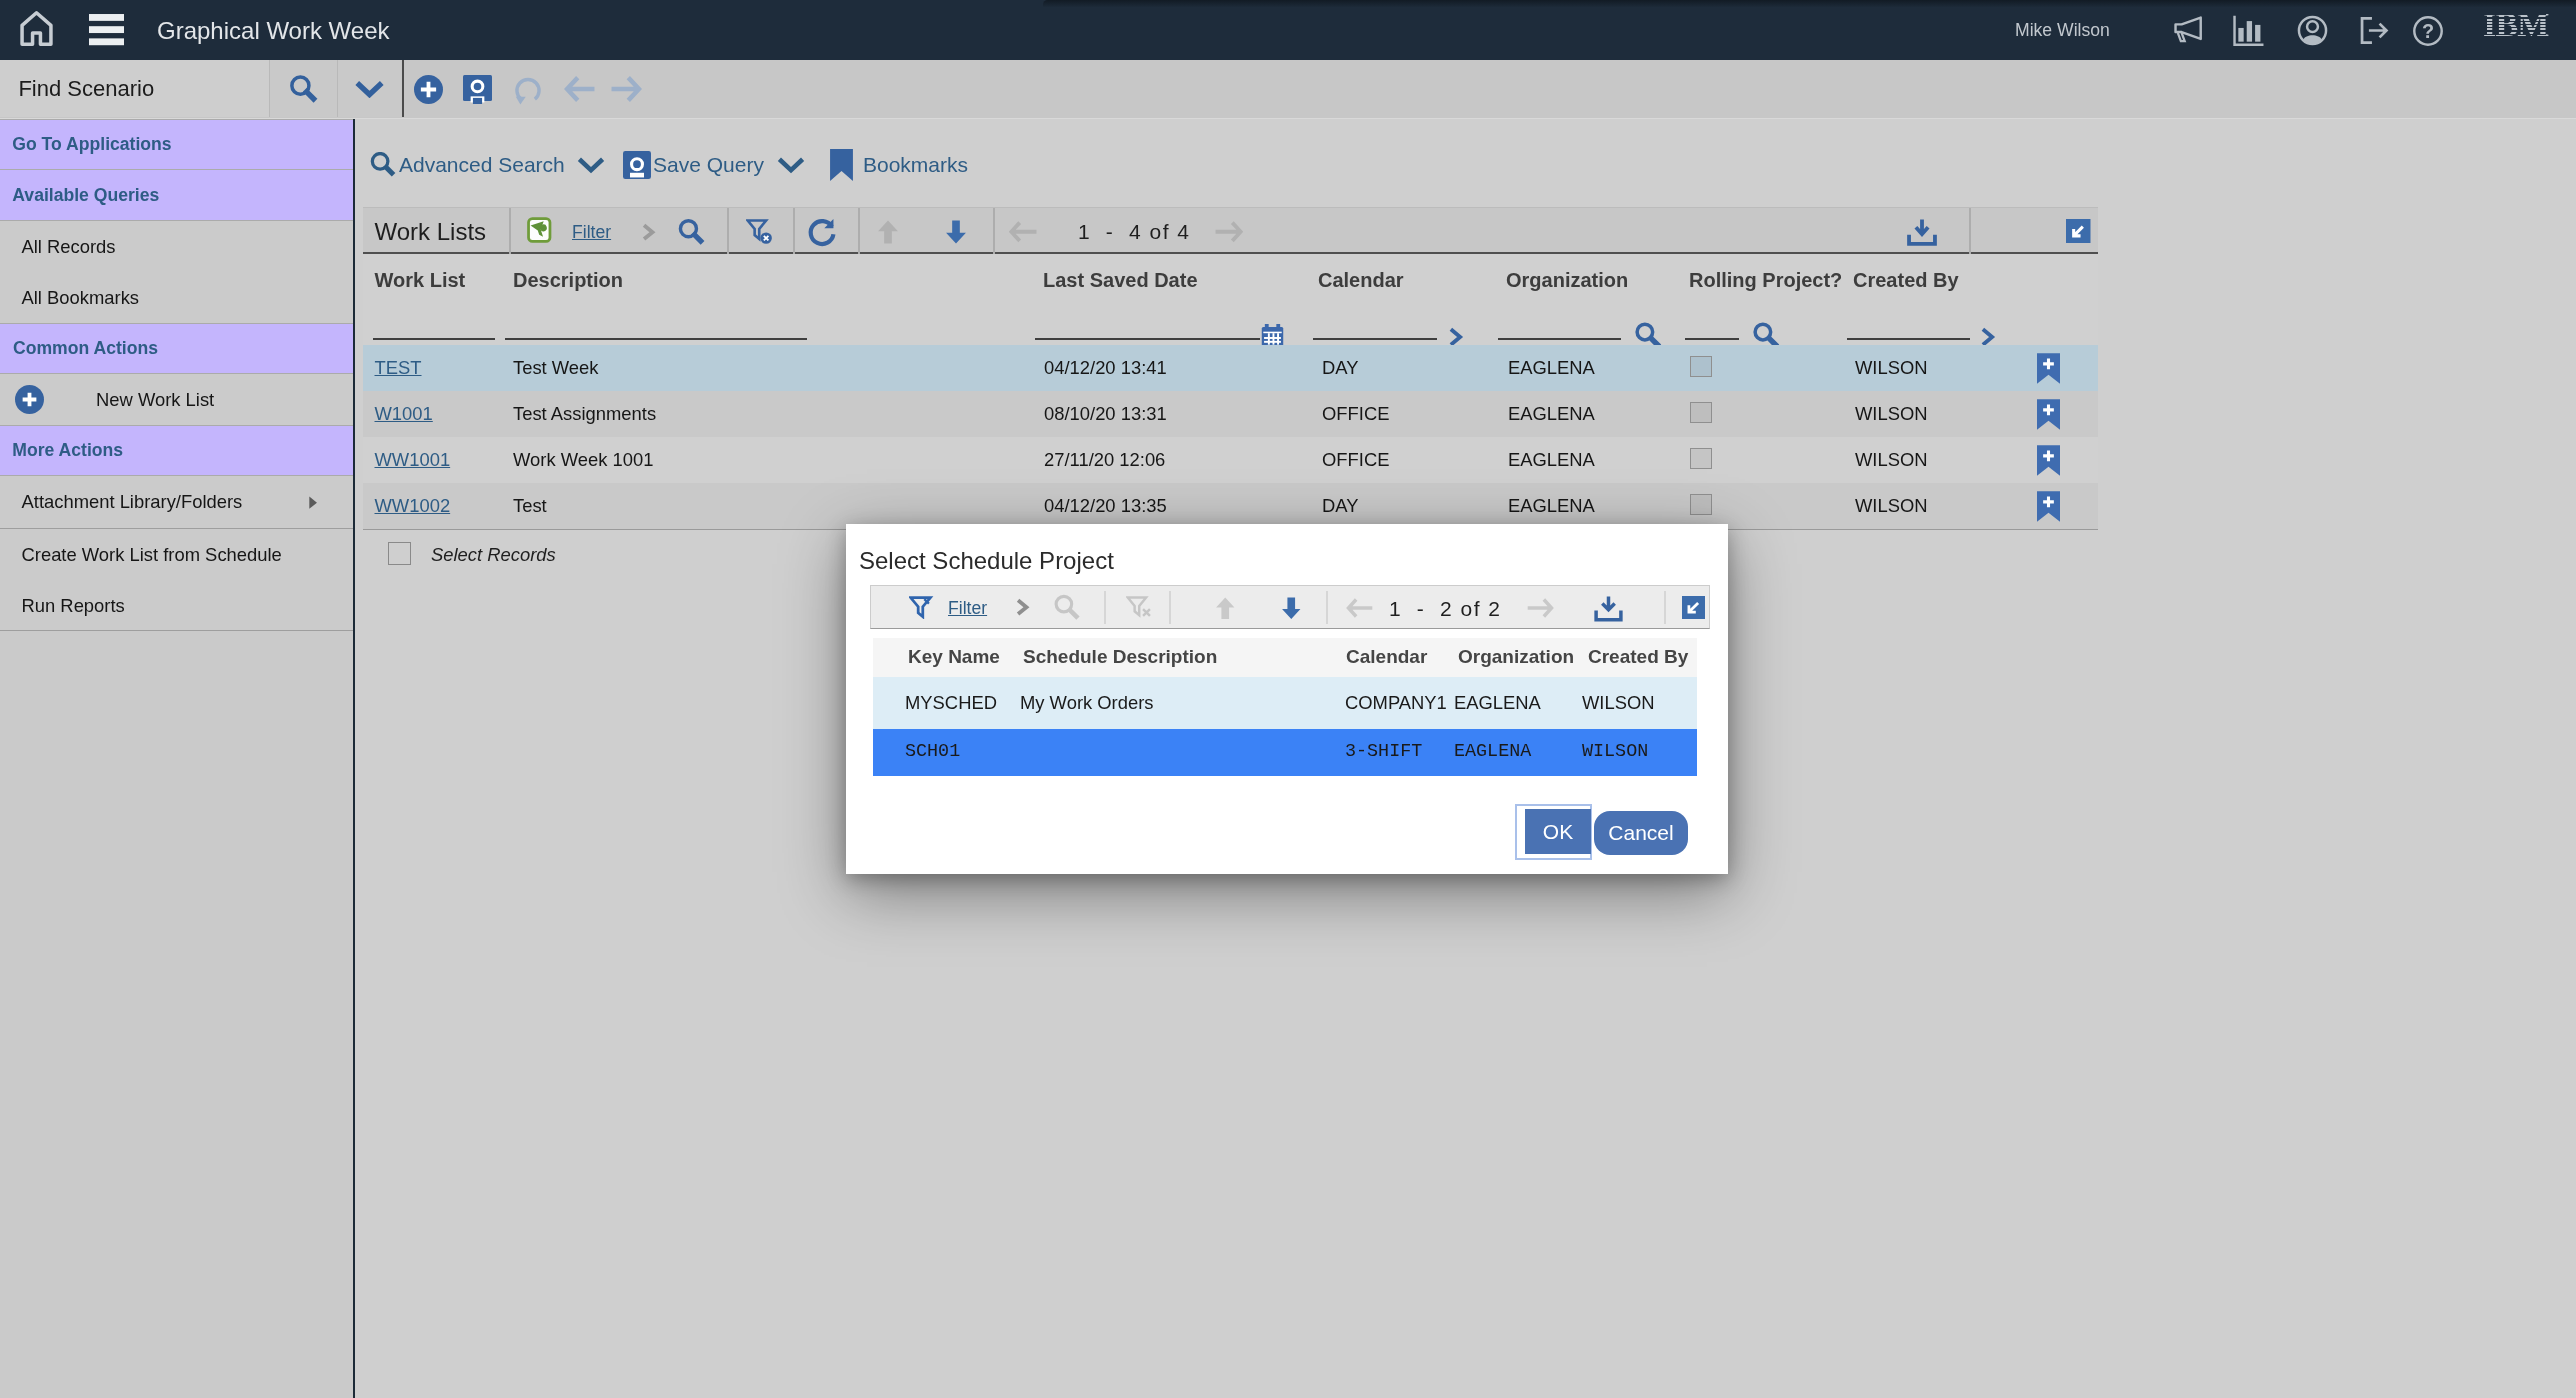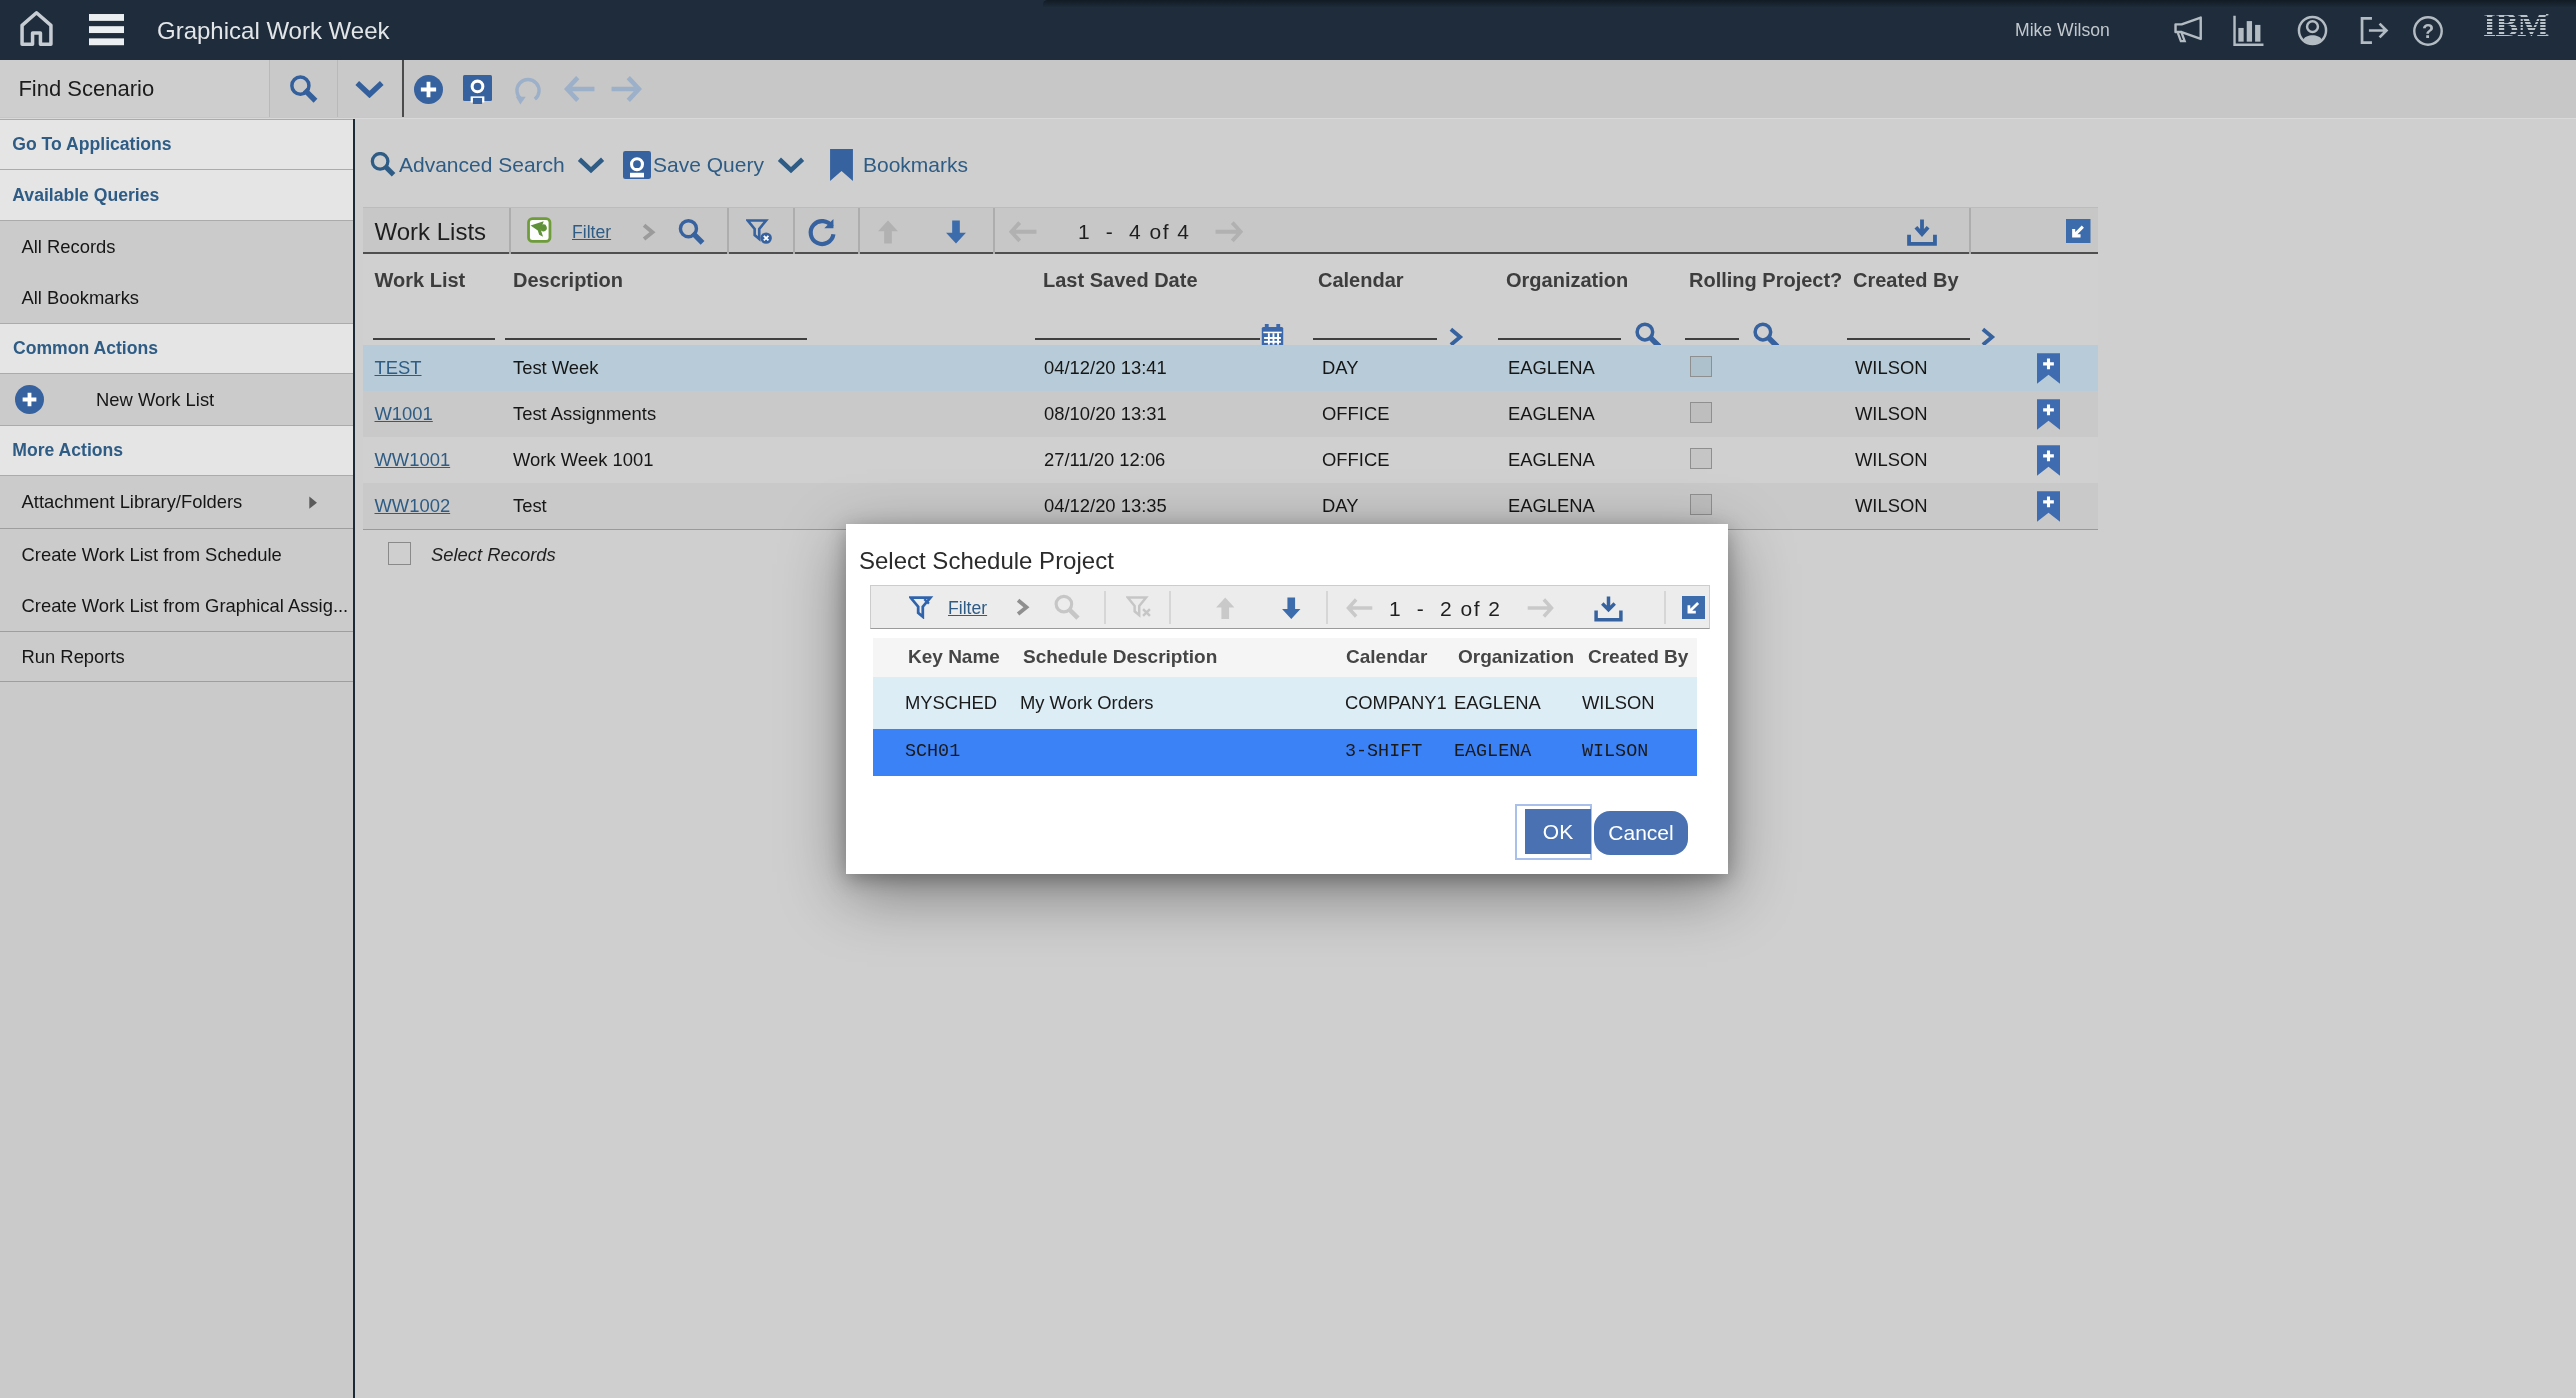--- a/index.html
+++ b/index.html
@@ -13,21 +13,21 @@
 
 #tb2{position:absolute;left:0;top:60px;width:2576px;height:59px;background:#c7c7c7;border-bottom:1.5px solid #d9d9d9;}
 #tb2 .fs{position:absolute;left:0;top:0;width:269px;height:57px;background:#cecece;font-size:22px;color:#1c1c1c;line-height:57px;padding-left:18.4px;}
 #tb2 .btn1{position:absolute;left:269px;top:0;width:68px;height:57px;background:#c9c9c9;border-left:1.5px solid #b9b9b9;}
 #tb2 .btn2{position:absolute;left:337px;top:0;width:64px;height:57px;background:#c9c9c9;border-left:1.5px solid #b9b9b9;}
 #tb2 .dvd{position:absolute;left:402px;top:0;width:2.3px;height:57px;background:#4b4b4b;}
 
 #sb{position:absolute;left:0;top:119px;width:353px;height:1280px;background:#cacaca;}
 #sbline{position:absolute;left:353px;top:119px;width:2.3px;height:1280px;background:#1c2a37;}
 .sbitem{position:relative;width:353px;background:#cbcbcb;font-size:18.4px;color:#161616;display:flex;align-items:center;white-space:nowrap;overflow:hidden;}
-.sbhead{position:relative;width:353px;background:#e5e5e5;font-size:17.6px;font-weight:bold;color:#2e5c85;display:flex;align-items:center;border-top:1.5px solid #ababab;border-bottom:1.5px solid #ababab;white-space:nowrap;}
+.sbhead{position:relative;width:353px;background:#c4b5fd;font-size:17.6px;font-weight:bold;color:#2e5c85;display:flex;align-items:center;border-top:1.5px solid #ababab;border-bottom:1.5px solid #ababab;white-space:nowrap;}
 .lnk{color:#2e5c85;text-decoration:underline;}
 
 #wlt{position:absolute;left:363px;top:207px;width:1754px;background:transparent;}
 #wlt .tbar{position:relative;width:1735px;height:47px;background:#c7c7c7;border-bottom:2.3px solid #4f4f4f;border-top:0.8px solid #bcbcbc;}
 #wlt .hdzone{position:relative;width:1735px;height:91px;background:#d0d0d0;}
 .colhd{position:absolute;font-size:20px;font-weight:bold;color:#3d3d3d;white-space:nowrap;}
 .funder{position:absolute;height:2.3px;background:#3f3f3f;top:84px;}
 .wrow{position:relative;width:1735px;height:46px;}
 .wcell{position:absolute;top:0;height:46px;line-height:46px;font-size:18.4px;color:#161616;white-space:nowrap;}
 .vsep{position:absolute;top:0;width:1.5px;height:47px;background:#adadad;}
@@ -142,21 +142,20 @@
       <circle cx="19" cy="19" r="19" fill="#36629f"></circle>
       <path d="M19 10 V28 M10 19 H28" stroke="#ffffff" stroke-width="5"></path>
     </svg>New Work List</div>
   <div class="sbhead" style="height:51px;padding-left:12.3px;">More Actions</div>
   <div class="sbitem" style="height:53px;padding-left:21.5px;border-bottom:1.5px solid #9e9e9e;">Attachment Library/Folders
     <svg class="abs" style="left:307px;top:19px;" width="12.3" height="15.3" viewBox="0 0 16 20">
         <path d="M3 2 L13 10 L3 18 Z" fill="#5a5a5a"></path>
       </svg>
   </div>
   <div class="sbitem" style="height:52px;padding-left:21.5px;">Create Work List from Schedule</div>
-  <div class="sbitem" style="height:51px;padding-left:21.5px;border-bottom:1.5px solid #9e9e9e;">Create Work List from Graphical Assig...</div>
   <div class="sbitem" style="height:50px;padding-left:21.5px;border-bottom:1.5px solid #9e9e9e;">Run Reports</div>
 </div>
 <div id="sbline"></div>
 
 <div id="advrow">
 
   <svg class="abs" style="left:370px;top:152px;" width="28" height="28" viewBox="0 0 36 36">
     <circle cx="13" cy="12" r="10" fill="none" stroke="#2e5c85" stroke-width="4.2"></circle>
     <path d="M21 20 L28 27" stroke="#2e5c85" stroke-width="6.5" stroke-linecap="square"></path>
   </svg>

